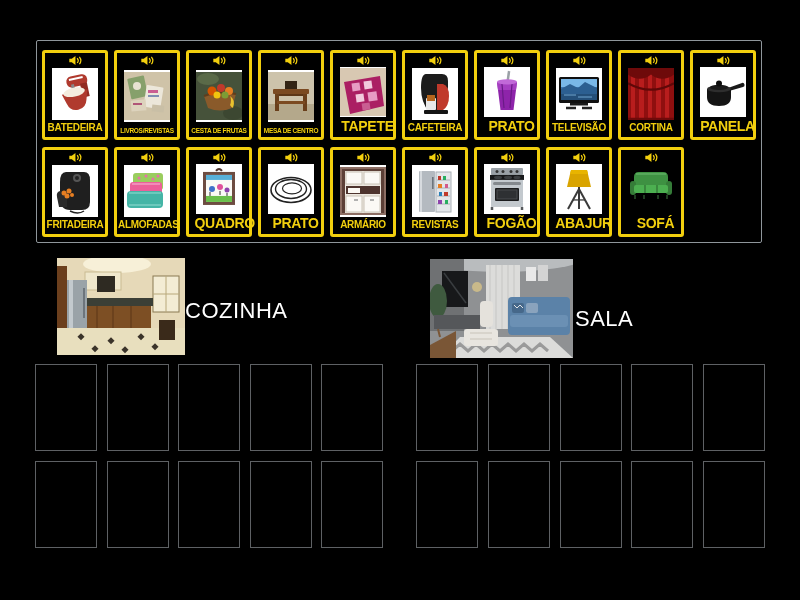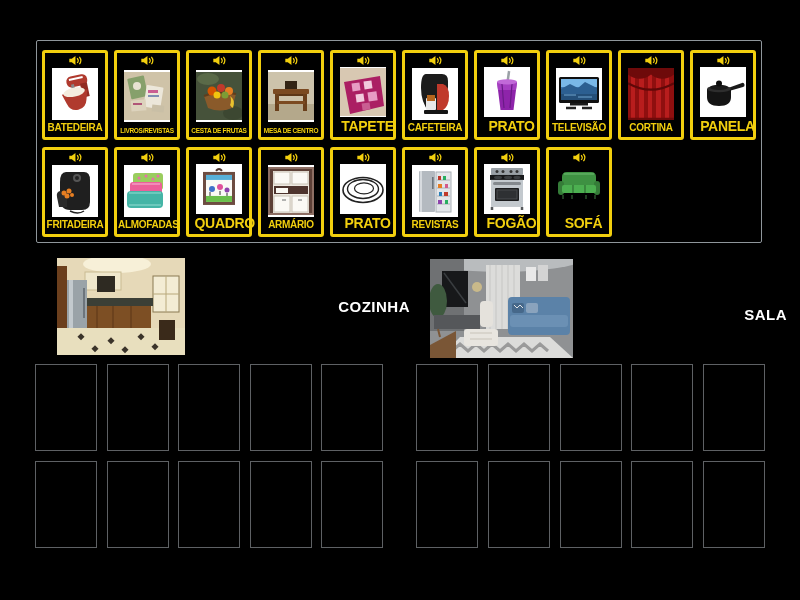--- a/index.html
+++ b/index.html
@@ -22,22 +22,22 @@
   .img-box svg{width:100%;height:100%;display:block;}
   .lbl{color:var(--yel);font-weight:bold;text-align:center;width:58px;line-height:1.08;
        margin-top:2px;letter-spacing:-0.3px;flex:none;}
   .lbl-lg{font-size:14px;margin-left:9px;}
   .lbl-md{font-size:10px;}
   .lbl-sm{font-size:6.5px;}
   .group-img{position:absolute;overflow:hidden;}
   .group-img svg{width:100%;height:100%;display:block;}
   .gi-kitchen{left:57px;top:258px;width:128px;height:97px;}
   .gi-sala{left:430px;top:259px;width:143px;height:99px;}
-  .group-label{position:absolute;color:#fff;font-weight:bold;font-size:15px;
-               text-align:right;letter-spacing:.5px;}
+  .group-label{position:absolute;color:#fff;font-weight:normal;font-size:22px;
+               text-align:left;letter-spacing:.5px;}
   .gl-0{left:185px;top:298px;width:225px;}
   .gl-1{left:575px;top:298px;width:212px;margin-top:8px;}
   .slot{position:absolute;width:62px;height:87px;border:1px solid #5e6164;
         box-sizing:border-box;background:#000;}
 </style>
 </head>
 <body>
 
 <div class="stage">
   <div class="panel">
@@ -345,51 +345,51 @@
         <div class="card">
           <div class="speaker">
             <svg viewBox="0 0 16 12">
               <path d="M1.5 4h2.8L8.5.8v10.4L4.3 8H1.5z" fill="#f2cf0e"></path>
               <path d="M10.5 3.2q2.4 2.8 0 5.6" stroke="#f2cf0e" stroke-width="1.4" fill="none"></path>
               <path d="M13 1.8q3.4 4.2 0 8.4" stroke="#f2cf0e" stroke-width="1.4" fill="none"></path>
             </svg>
           </div>
           <div class="img-box">
             <svg viewBox="0 0 46 48">
+              <rect width="46" height="48" fill="#fff"></rect>
+              <ellipse cx="23" cy="25" rx="20" ry="12.5" fill="none" stroke="#222" stroke-width="1.6"></ellipse>
+              <ellipse cx="23" cy="24" rx="15.5" ry="9.5" fill="none" stroke="#222" stroke-width="1.4"></ellipse>
+              <ellipse cx="24" cy="23.5" rx="9.5" ry="5.5" fill="none" stroke="#222" stroke-width="1.2"></ellipse>
+            </svg>
+          </div>
+          <div class="lbl lbl-lg">PRATO</div>
+        </div>
+        <div class="card">
+          <div class="speaker">
+            <svg viewBox="0 0 16 12">
+              <path d="M1.5 4h2.8L8.5.8v10.4L4.3 8H1.5z" fill="#f2cf0e"></path>
+              <path d="M10.5 3.2q2.4 2.8 0 5.6" stroke="#f2cf0e" stroke-width="1.4" fill="none"></path>
+              <path d="M13 1.8q3.4 4.2 0 8.4" stroke="#f2cf0e" stroke-width="1.4" fill="none"></path>
+            </svg>
+          </div>
+          <div class="img-box">
+            <svg viewBox="0 0 46 48">
               <rect width="46" height="48" fill="#8d6e63"></rect>
               <rect x="2" y="2" width="42" height="44" fill="#5d4037"></rect>
               <rect x="5" y="4" width="36" height="42" fill="#ede8e0"></rect>
               <rect x="6" y="5" width="16" height="12" fill="#fbf9f5" stroke="#c9c2b6"></rect>
               <rect x="24" y="5" width="16" height="12" fill="#fbf9f5" stroke="#c9c2b6"></rect>
               <rect x="6" y="19" width="34" height="8" fill="#4e342e"></rect>
               <rect x="8" y="21" width="12" height="5" fill="#faf8f3"></rect>
               <rect x="6" y="29" width="16" height="16" fill="#fbf9f5" stroke="#c9c2b6"></rect>
               <rect x="24" y="29" width="16" height="16" fill="#fbf9f5" stroke="#c9c2b6"></rect>
               <path d="M14 33h4M30 33h4" stroke="#999" stroke-width="1.5"></path>
             </svg>
           </div>
           <div class="lbl lbl-md">ARMÁRIO</div>
-        </div>
-        <div class="card">
-          <div class="speaker">
-            <svg viewBox="0 0 16 12">
-              <path d="M1.5 4h2.8L8.5.8v10.4L4.3 8H1.5z" fill="#f2cf0e"></path>
-              <path d="M10.5 3.2q2.4 2.8 0 5.6" stroke="#f2cf0e" stroke-width="1.4" fill="none"></path>
-              <path d="M13 1.8q3.4 4.2 0 8.4" stroke="#f2cf0e" stroke-width="1.4" fill="none"></path>
-            </svg>
-          </div>
-          <div class="img-box">
-            <svg viewBox="0 0 46 48">
-              <rect width="46" height="48" fill="#fff"></rect>
-              <ellipse cx="23" cy="25" rx="20" ry="12.5" fill="none" stroke="#222" stroke-width="1.6"></ellipse>
-              <ellipse cx="23" cy="24" rx="15.5" ry="9.5" fill="none" stroke="#222" stroke-width="1.4"></ellipse>
-              <ellipse cx="24" cy="23.5" rx="9.5" ry="5.5" fill="none" stroke="#222" stroke-width="1.2"></ellipse>
-            </svg>
-          </div>
-          <div class="lbl lbl-lg">PRATO</div>
         </div>
         <div class="card">
           <div class="speaker">
             <svg viewBox="0 0 16 12">
               <path d="M1.5 4h2.8L8.5.8v10.4L4.3 8H1.5z" fill="#f2cf0e"></path>
               <path d="M10.5 3.2q2.4 2.8 0 5.6" stroke="#f2cf0e" stroke-width="1.4" fill="none"></path>
               <path d="M13 1.8q3.4 4.2 0 8.4" stroke="#f2cf0e" stroke-width="1.4" fill="none"></path>
             </svg>
           </div>
           <div class="img-box">
@@ -437,20 +437,43 @@
                 <ellipse cx="33" cy="12.5" rx="3.5" ry="1.6"></ellipse>
               </g>
               <rect x="7" y="15" width="32" height="27" fill="#c3c9ce"></rect>
               <rect x="9" y="17" width="28" height="3" rx="1.5" fill="#84898e"></rect>
               <rect x="11" y="23" width="24" height="13" rx="1" fill="#1b1c1e"></rect>
               <rect x="13" y="25" width="20" height="9" fill="#2e3033" stroke="#4a4d50"></rect>
               <path d="M8 42v3M38 42v3" stroke="#55585b" stroke-width="2.5"></path>
             </svg>
           </div>
           <div class="lbl lbl-lg">FOGÃO</div>
+        </div>
+        <div class="card">
+          <div class="speaker">
+            <svg viewBox="0 0 16 12">
+              <path d="M1.5 4h2.8L8.5.8v10.4L4.3 8H1.5z" fill="#f2cf0e"></path>
+              <path d="M10.5 3.2q2.4 2.8 0 5.6" stroke="#f2cf0e" stroke-width="1.4" fill="none"></path>
+              <path d="M13 1.8q3.4 4.2 0 8.4" stroke="#f2cf0e" stroke-width="1.4" fill="none"></path>
+            </svg>
+          </div>
+          <div class="img-box">
+            <svg viewBox="0 0 46 48">
+              <rect width="46" height="48" fill="#fff"></rect>
+              <path d="M15 5h16l4 17H11z" fill="#d9a400"></path>
+              <path d="M15 5h16l1 4H14z" fill="#e8b400"></path>
+              <g stroke="#3a3a3a" stroke-width="2" fill="none">
+                <path d="M23 22v22"></path>
+                <path d="M23 24 12 44"></path>
+                <path d="M23 24 34 44"></path>
+              </g>
+              <path d="M17 35h12" stroke="#3a3a3a" stroke-width="1.3"></path>
+            </svg>
+          </div>
+          <div class="lbl lbl-lg">ABAJUR</div>
         </div>
         <div class="card">
           <div class="speaker">
             <svg viewBox="0 0 16 12">
               <path d="M1.5 4h2.8L8.5.8v10.4L4.3 8H1.5z" fill="#f2cf0e"></path>
               <path d="M10.5 3.2q2.4 2.8 0 5.6" stroke="#f2cf0e" stroke-width="1.4" fill="none"></path>
               <path d="M13 1.8q3.4 4.2 0 8.4" stroke="#f2cf0e" stroke-width="1.4" fill="none"></path>
             </svg>
           </div>
           <div class="img-box no-bg">

